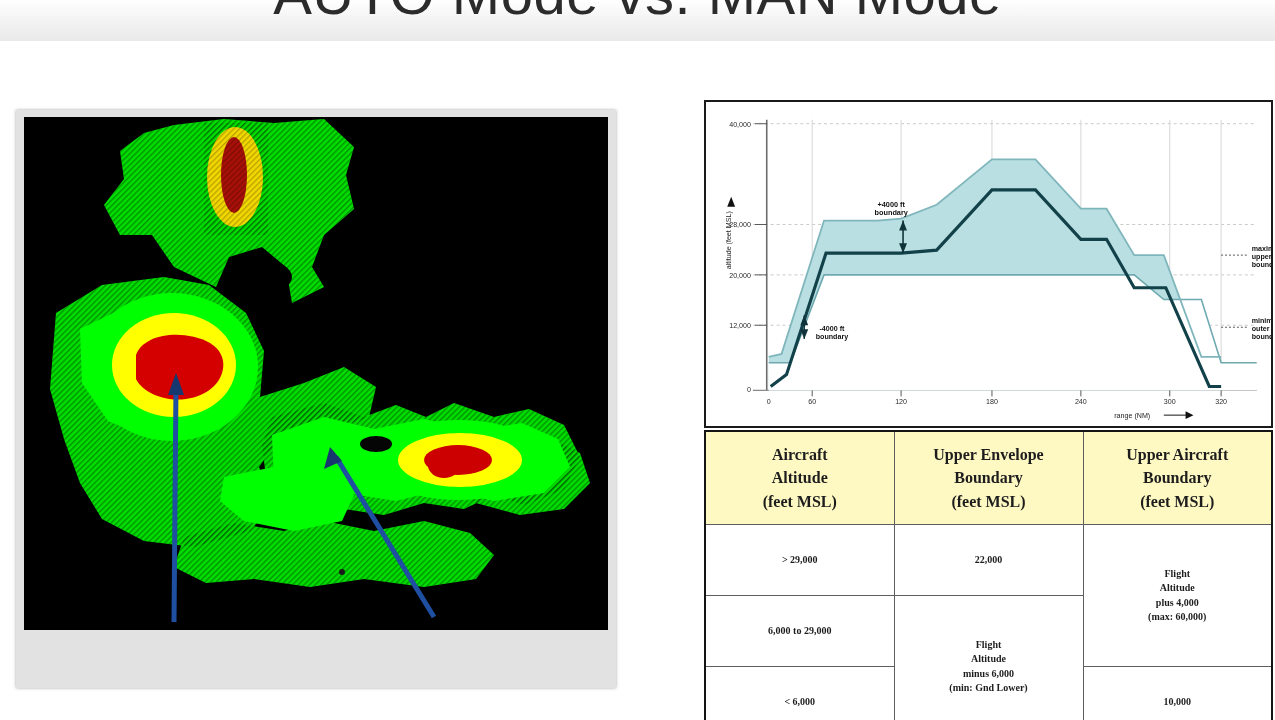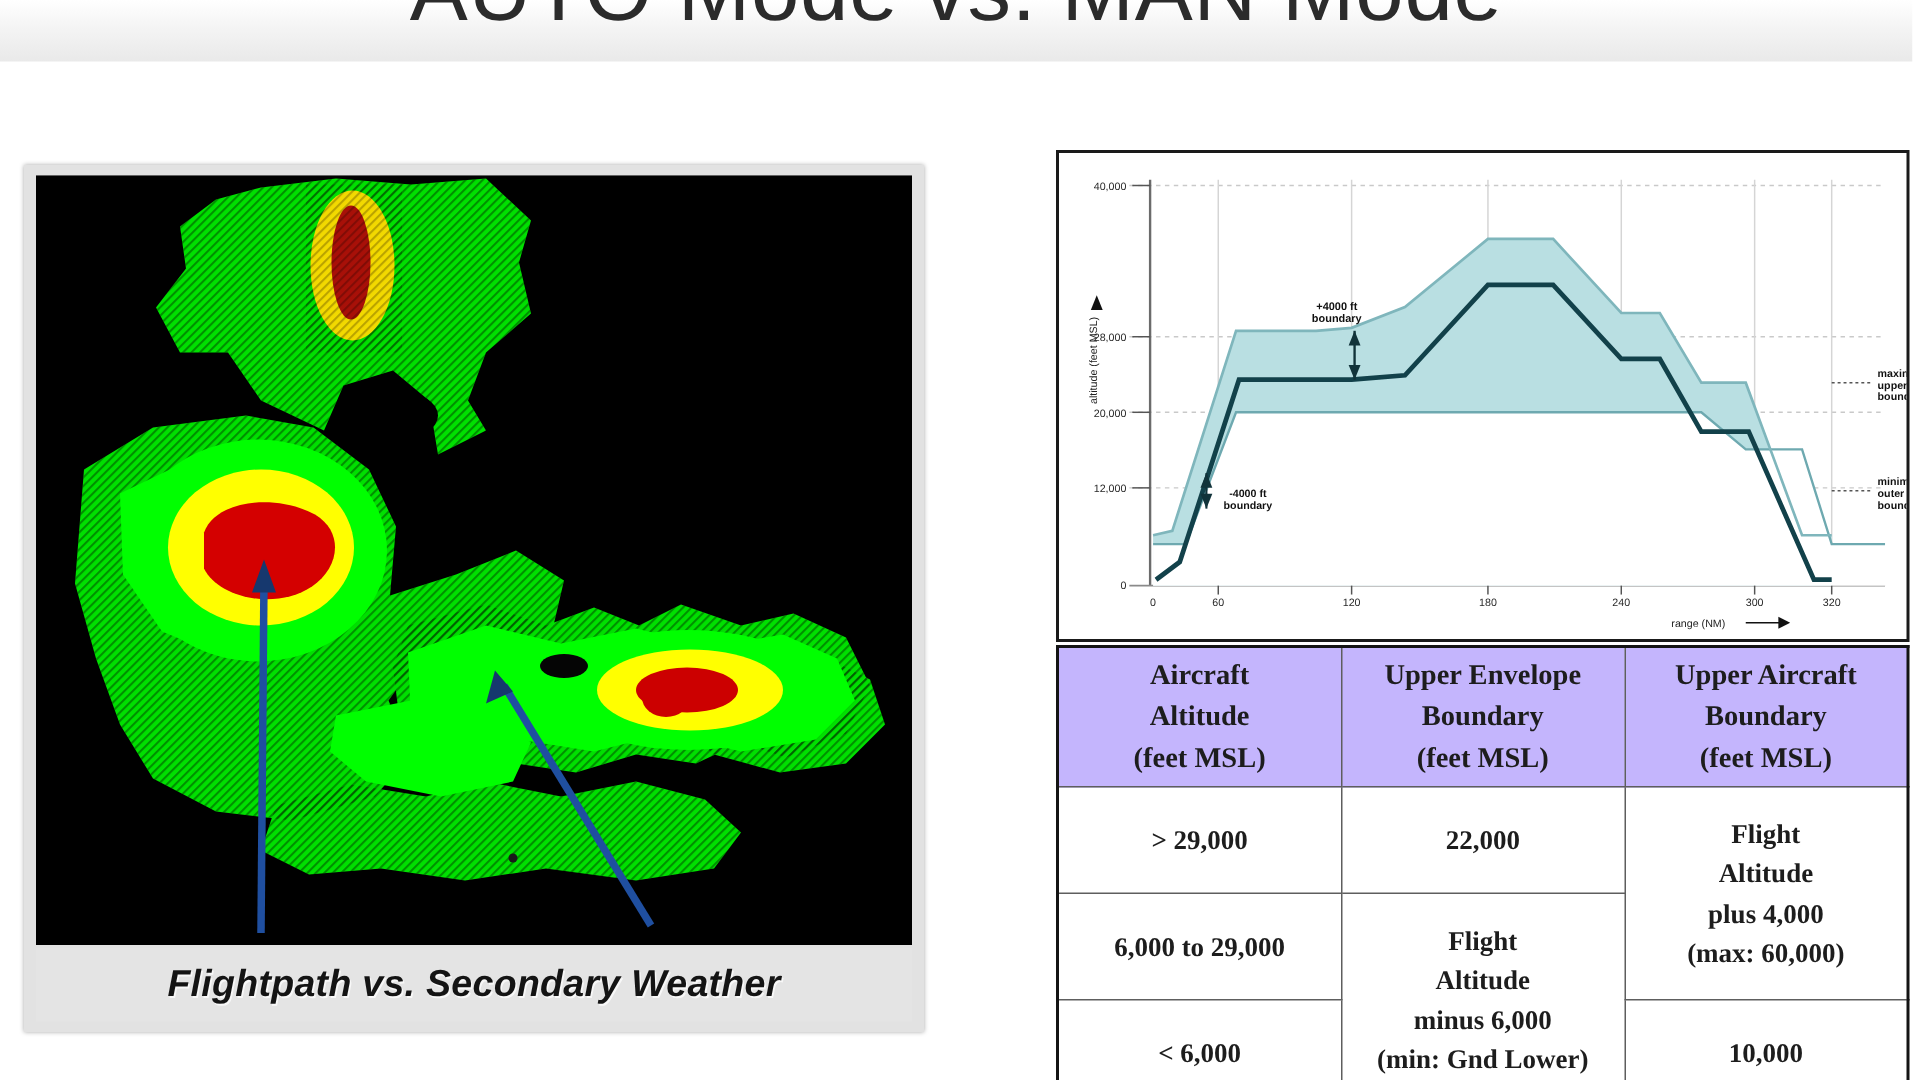--- a/index.html
+++ b/index.html
@@ -68,28 +68,28 @@
     box-sizing:border-box;
     background:#fff;
     table-layout:fixed;
   }
   #envelope-table th,#envelope-table td{
     border:1px solid #5e5e5e;
     text-align:center;vertical-align:middle;
     font-family:"Liberation Serif", serif;
     font-weight:bold;
     color:#1d1d1d;
-    font-size:18px;
+    font-size:10px;
     line-height:1.45;
     padding:2px 4px;
   }
   #envelope-table thead th{
-    background:#c4b5fd;
+    background:#fef9c3;
     height:88px;
-    font-size:19px;
+    font-size:16px;
   }
   #envelope-table tbody td{height:66px;}
   .hdr-line{display:block;}
 </style>
 </head>
 <body>
 
 <div id="title-banner">
   <div id="slide-title">AUTO Mode vs. MAN Mode</div>
 </div>
@@ -205,23 +205,20 @@
         <line x1="150" y1="505" x2="152" y2="268" stroke="#1f4fa0" stroke-width="5"></line>
         <polygon points="152,256 144,278 160,278" fill="#16386e"></polygon>
       </g>
       <g>
         <line x1="410" y1="500" x2="312" y2="340" stroke="#1f4fa0" stroke-width="5"></line>
         <polygon points="306,330 300,352 318,344" fill="#16386e"></polygon>
       </g>
     </svg>
   </div>
 
-  <div id="caption-bar">
-    <span id="radar-caption">Flightpath vs. Secondary Weather</span>
-  </div>
 </div>
 
 <div id="right-panel">
 
   <div id="chart-frame">
     <svg id="chart-inner" viewBox="0 0 569 328">
 
       <rect x="0" y="0" width="569" height="328" fill="#ffffff"></rect>
 
       <g stroke="#c9c9c9" stroke-width="1" stroke-dasharray="3,3">

